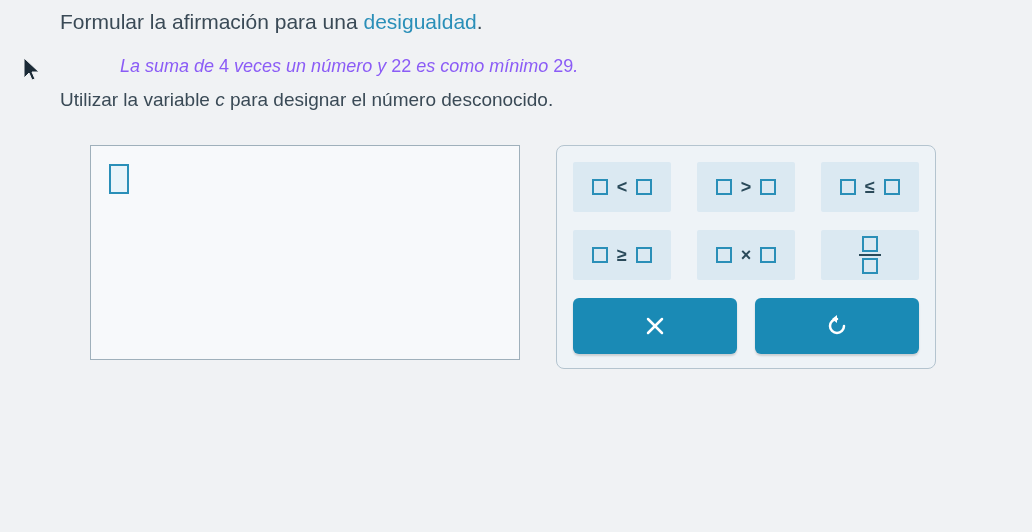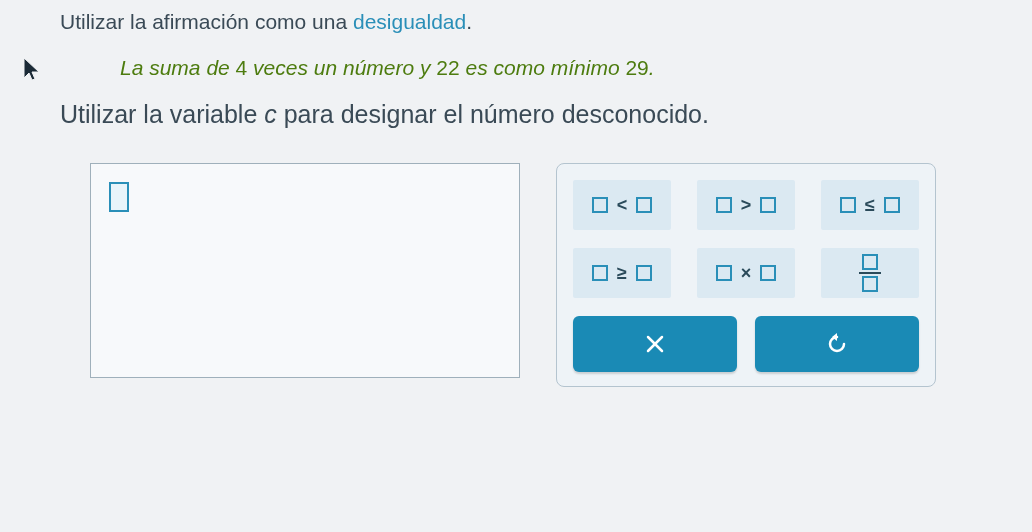--- a/index.html
+++ b/index.html
@@ -16,29 +16,29 @@
       font-size: 21px;
       font-weight: 500;
       color: #3a4a56;
       margin-bottom: 22px;
     }
     .link {
       color: #2a8fb8;
       text-underline-offset: 3px;
     }
     .statement {
-      font-size: 21px;
+      font-size: 18px;
       font-style: italic;
-      color: #4d7c0f;
+      color: #8b5cf6;
       margin-left: 60px;
-      margin-bottom: 20px;
+      margin-bottom: 12px;
     }
     .statement .num { font-style: normal; }
     .sub-instruction {
-      font-size: 25px;
+      font-size: 19px;
       color: #3a4a56;
       margin-bottom: 34px;
     }
     .sub-instruction em { font-style: italic; }
     .work-area {
       display: flex;
       gap: 36px;
       align-items: flex-start;
       margin-left: 30px;
     }
@@ -104,21 +104,21 @@
 </head>
 <body>
 
 <div class="cursor-ptr">
   <svg width="20" height="26" viewBox="0 0 20 26">
     <path d="M2 2 L2 22 L7 17 L10 24 L13 23 L10 16 L17 16 Z" fill="#1b2a36" stroke="#f0f2f4" stroke-width="1"></path>
   </svg>
 </div>
 
 <p class="instruction-line">
-  <span>Utilizar la afirmación como una </span><a class="link">desigualdad</a><span>.</span>
+  <span>Formular la afirmación para una </span><a class="link">desigualdad</a><span>.</span>
 </p>
 
 <p class="statement">
   <span>La suma de </span><span class="num">4</span><span> veces un número y </span><span class="num">22</span><span> es como mínimo </span><span class="num">29</span><span>.</span>
 </p>
 
 <p class="sub-instruction">
   <span>Utilizar la variable </span><em>c</em><span> para designar el número desconocido.</span>
 </p>
 

